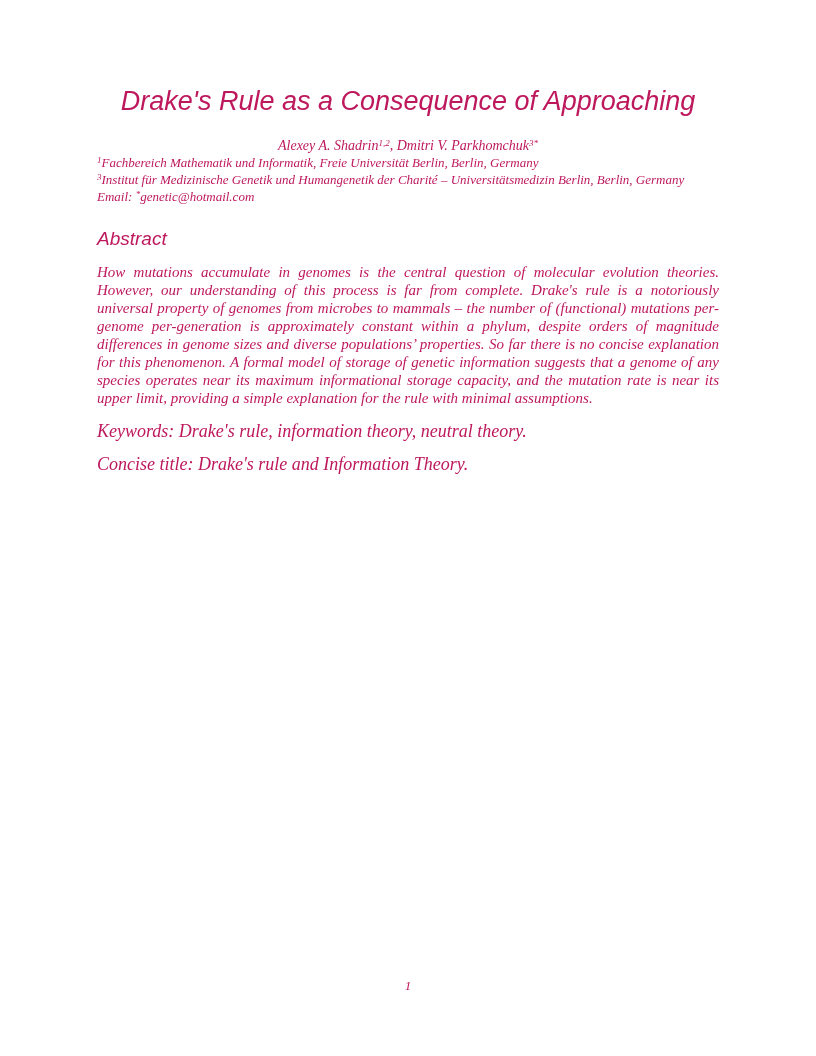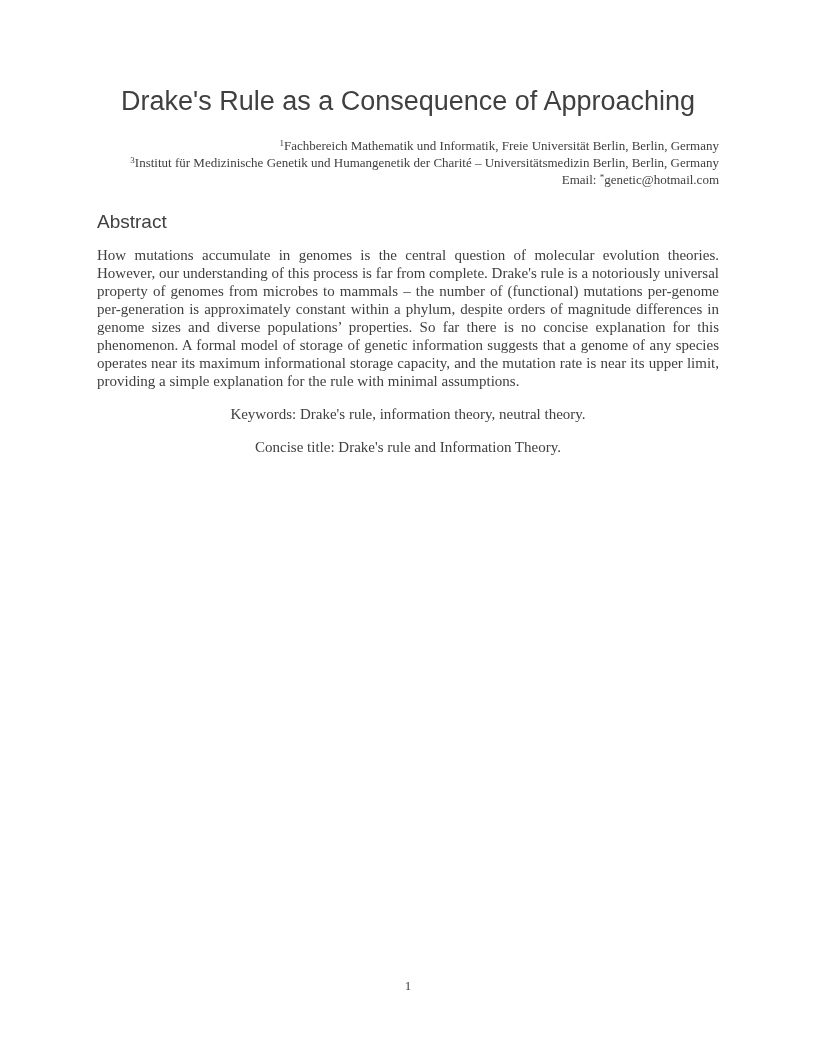--- a/index.html
+++ b/index.html
@@ -3,23 +3,24 @@
 <meta charset="utf-8">
 <style>
   * { box-sizing: border-box; }
   html, body { margin: 0; padding: 0; background: #ffffff; }
   .page {
     position: relative;
     width: 816px;
     height: 1056px;
     margin: 0 auto;
     background: #ffffff;
-    color: #404040;
+    color: #be185d;
     font-family: "Liberation Serif", serif;
     overflow: hidden;
+    font-style: italic;
   }
   .content { padding: 84px 97px 0 97px; }
 
   .title {
     text-align: center;
     font-family: "Liberation Sans", sans-serif;
     font-size: 27px;
     line-height: 34px;
     font-weight: 400;
     white-space: nowrap;
@@ -27,21 +28,21 @@
 
   .author-block { margin-top: 20px; }
   .authors {
     margin: 0;
     text-align: center;
     font-size: 14px;
     line-height: 15px;
   }
   .affil, .email-line {
     margin: 0;
-    text-align: right;
+    text-align: left;
     font-size: 13px;
     line-height: 15px;
   }
   .sup {
     font-size: 9px;
     vertical-align: baseline;
     position: relative;
     top: -0.45em;
   }
 
@@ -54,23 +55,22 @@
   }
   .abstract-body {
     margin: 12px 0 0 0;
     font-size: 15px;
     line-height: 18px;
     text-align: justify;
     text-justify: inter-word;
   }
   .keywords, .concise {
     margin: 15px 0 0 0;
-    font-size: 15px;
+    font-size: 18px;
     line-height: 18px;
-    text-align: center;
   }
   .page-number {
     position: absolute;
     bottom: 63px;
     left: 0;
     right: 0;
     text-align: center;
     font-size: 13px;
     line-height: 15px;
   }
@@ -79,20 +79,21 @@
 <body>
 
 <div class="page">
   <div class="content">
 
     <div class="title">
       <div>Drake's Rule as a Consequence of Approaching</div>
     </div>
 
     <div class="author-block">
+      <p class="authors"><span>Alexey A. Shadrin</span><span class="sup">1,2</span><span>, </span><span>Dmitri V. Parkhomchuk</span><span class="sup">3*</span></p>
 
       <p class="affil"><span class="sup">1</span><span>Fachbereich Mathematik und Informatik, Freie Universität Berlin, Berlin, Germany</span></p>
 
 
       <p class="affil"><span class="sup">3</span><span>Institut für Medizinische Genetik und Humangenetik der Charité – Universitätsmedizin Berlin, Berlin, Germany</span></p>
 
       <p class="email-line"><span>Email: </span><span class="sup">*</span><span>genetic@hotmail.com</span></p>
     </div>
 
     <h2 class="abstract-heading">Abstract</h2>

